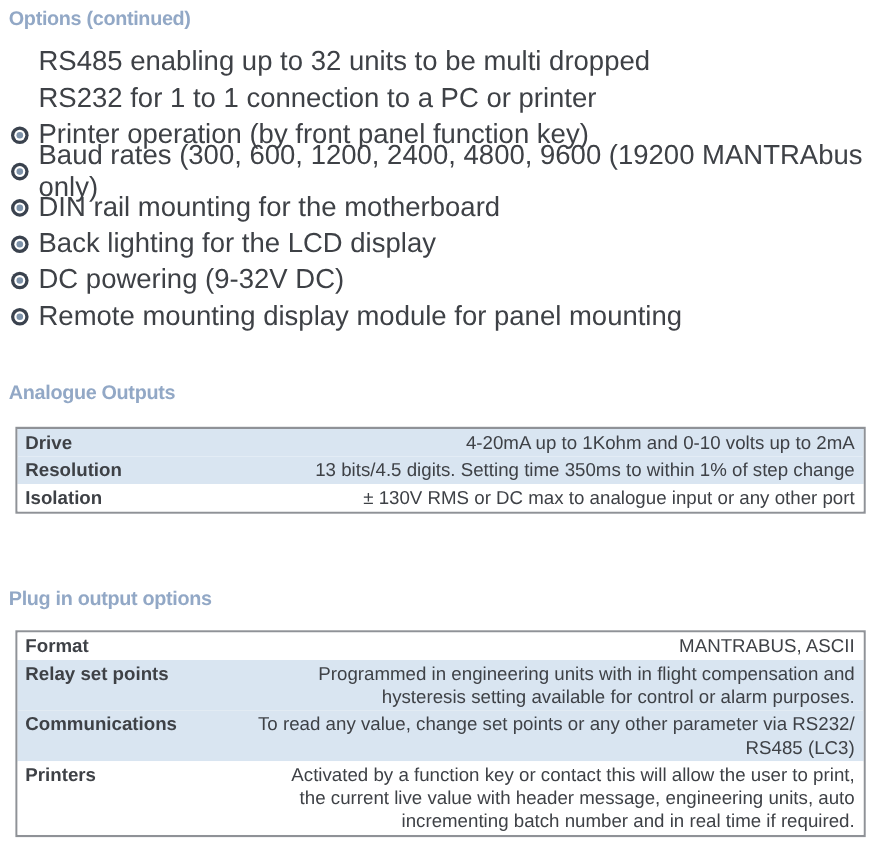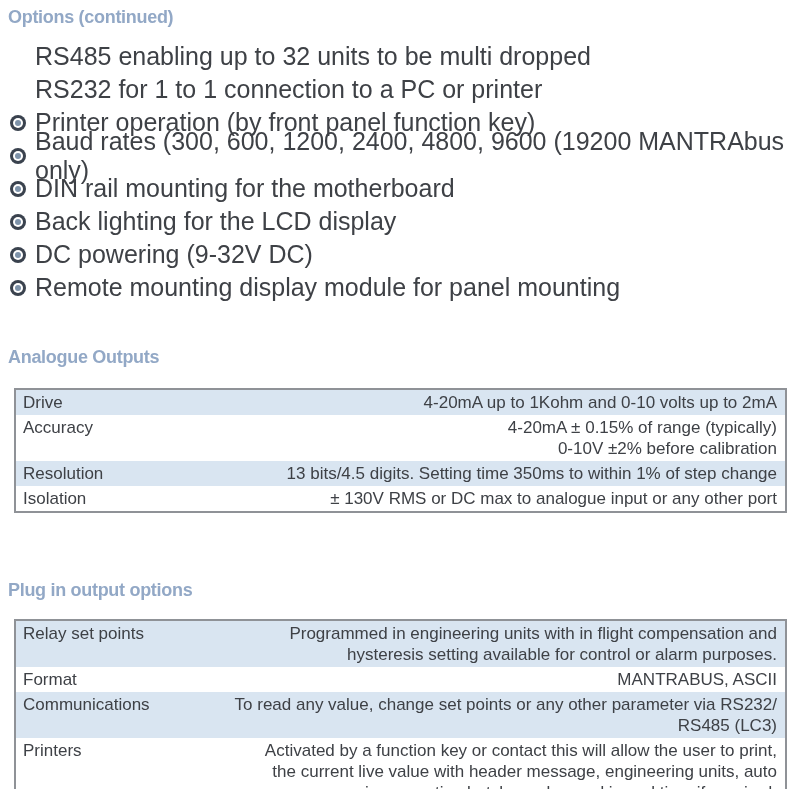--- a/index.html
+++ b/index.html
@@ -51,21 +51,21 @@
     margin:16px 13px 0 14px;
     border:2px solid var(--table-border);
     background:#ffffff;
   }
   #plugin-table{margin-top:14px;}
   .spec-row{display:flex;background:#ffffff;}
   .spec-row.shaded{background:var(--row-shaded);}
   .spec-label{
     width:189px;flex-shrink:0;box-sizing:border-box;
     padding:2px 4px 2px 7px;
-    font-size:17px;line-height:21px;
+    font-size:17px;line-height:21px;font-weight:bold;
   }
   .spec-value{
     flex:1;padding:2px 8px 2px 0;
     font-size:17px;line-height:21px;
     white-space:pre-line;
     text-align:right;
   }
 </style>
 </head>
 <body>
@@ -107,46 +107,41 @@
   </div>
 </div>
 
 <h1 class="section-heading" id="analogue-heading">Analogue Outputs</h1>
 
 <div class="spec-table" id="analogue-table">
   <div class="spec-row shaded">
     <div class="spec-label">Drive</div>
     <div class="spec-value">4-20mA up to 1Kohm and 0-10 volts up to 2mA</div>
   </div>
-  <div class="spec-row">
-    <div class="spec-label">Accuracy</div>
-    <div class="spec-value">4-20mA ± 0.15% of range (typically)
-0-10V ±2% before calibration</div>
-  </div>
   <div class="spec-row shaded">
     <div class="spec-label">Resolution</div>
     <div class="spec-value">13 bits/4.5 digits. Setting time 350ms to within 1% of step change</div>
   </div>
   <div class="spec-row">
     <div class="spec-label">Isolation</div>
     <div class="spec-value">± 130V RMS or DC max to analogue input or any other port</div>
   </div>
 </div>
 
 <h1 class="section-heading" id="plugin-heading">Plug in output options</h1>
 
 <div class="spec-table" id="plugin-table">
+  <div class="spec-row">
+    <div class="spec-label">Format</div>
+    <div class="spec-value">MANTRABUS, ASCII</div>
+  </div>
   <div class="spec-row shaded">
     <div class="spec-label">Relay set points</div>
     <div class="spec-value">Programmed in engineering units with in flight compensation and
 hysteresis setting available for control or alarm purposes.</div>
-  </div>
-  <div class="spec-row">
-    <div class="spec-label">Format</div>
-    <div class="spec-value">MANTRABUS, ASCII</div>
   </div>
   <div class="spec-row shaded">
     <div class="spec-label">Communications</div>
     <div class="spec-value">To read any value, change set points or any other parameter via RS232/
 RS485 (LC3)</div>
   </div>
   <div class="spec-row">
     <div class="spec-label">Printers</div>
     <div class="spec-value">Activated by a function key or contact this will allow the user to print,
 the current live value with header message, engineering units, auto

